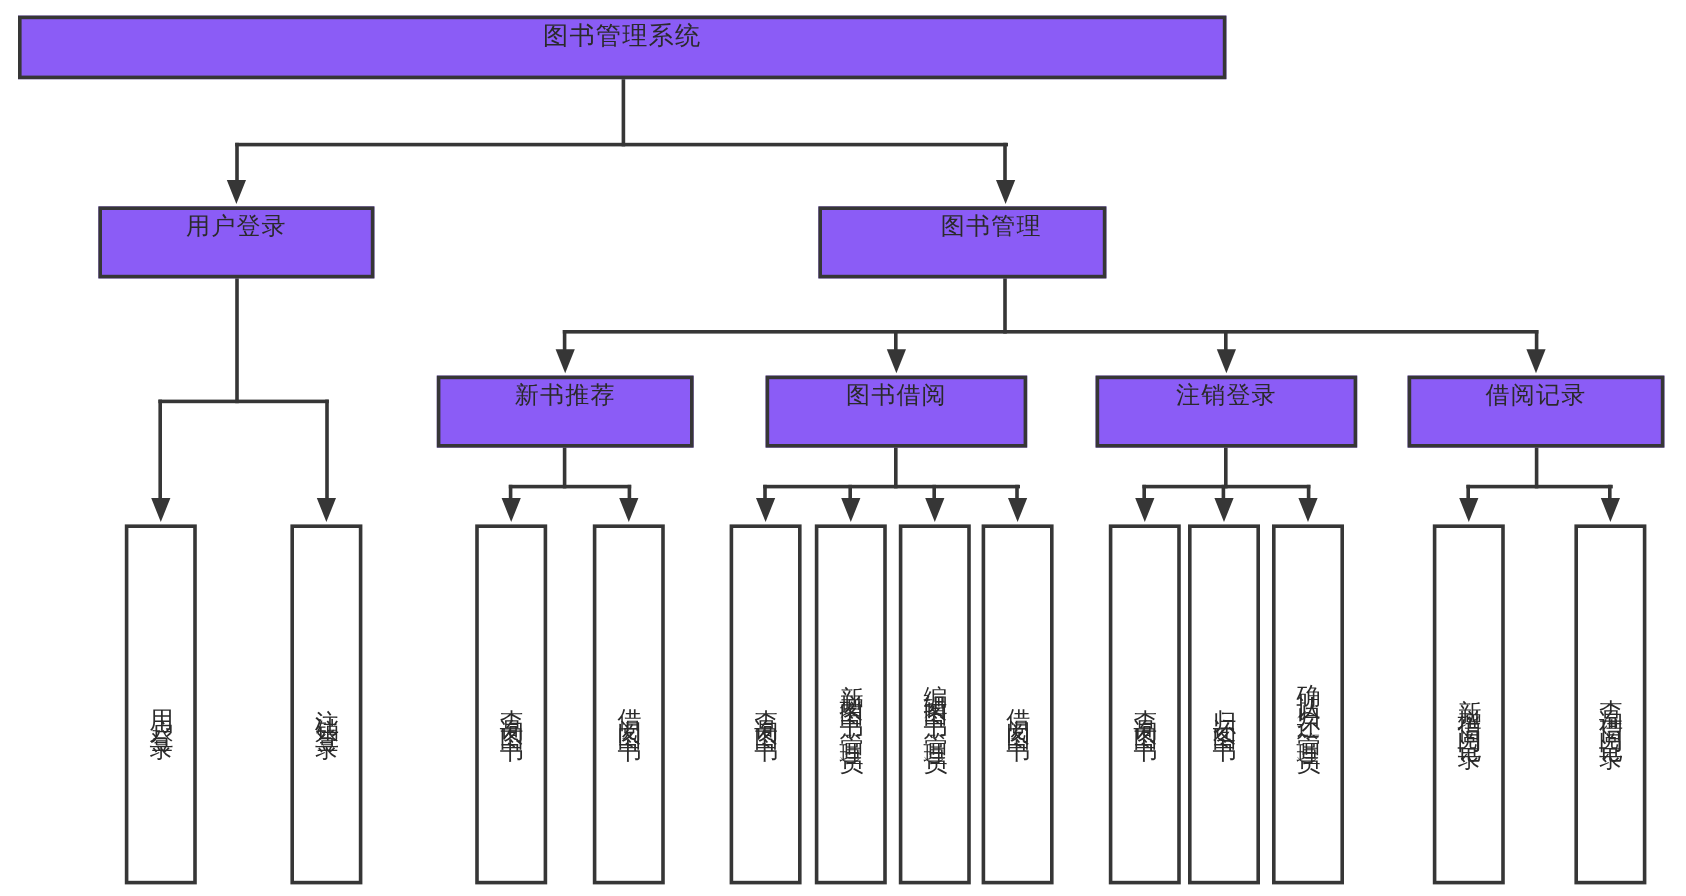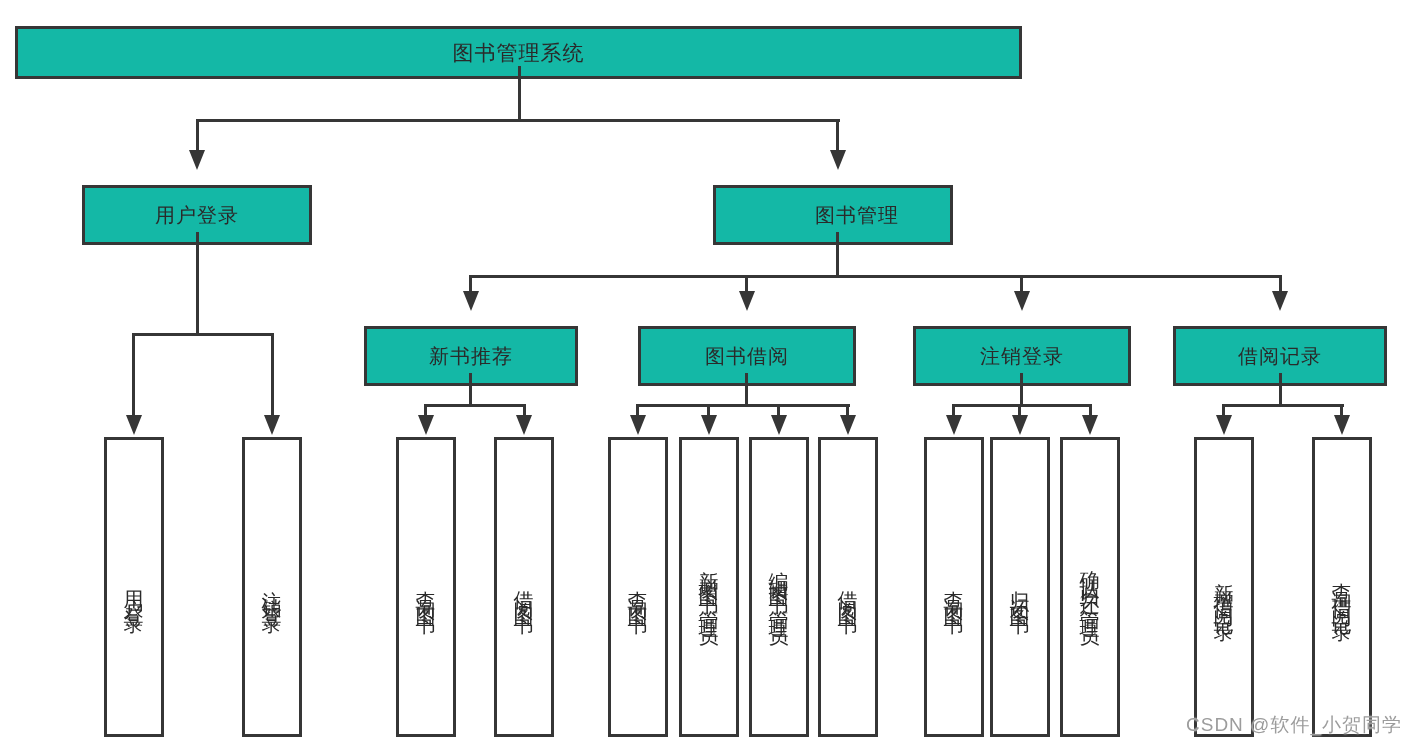--- a/index.html
+++ b/index.html
@@ -9,23 +9,23 @@
     --watermark:#9c9c9c;
   }
   html,body{margin:0;padding:0;background:#fff;}
   body{font-family:"Liberation Sans","DejaVu Sans",sans-serif;color:var(--text);}
   .canvas{
     position:relative;width:1405px;height:747px;background:var(--bg);
     overflow:hidden;
   }
   
   .node{
-    position:absolute;border:3px solid var(--line);background:#14b8a6;
-    display:flex;align-items:center;justify-content:center;
-    font-size:20px;letter-spacing:1px;box-sizing:border-box;margin-top:13px;
+    position:absolute;border:3px solid var(--line);background:#8b5cf6;
+    display:flex;justify-content:center;
+    font-size:20px;letter-spacing:1px;box-sizing:border-box;
   }
   .root{font-size:21px;}
   .leaf{
     position:absolute;top:437px;width:60px;height:300px;
     border:3px solid var(--line);background:#fff;box-sizing:border-box;
     display:flex;align-items:center;justify-content:center;
   }
   .leaf span{
     writing-mode:vertical-lr;text-orientation:mixed;
     font-size:20px;letter-spacing:8px;line-height:1;
@@ -59,21 +59,21 @@
     <div class="hl" style="left:196px;top:119px;width:644px;"></div>
     <div class="vl" style="left:196px;top:119px;height:33px;"></div>
     <div class="ah" style="left:189px;top:150px;"></div>
     <div class="vl" style="left:836px;top:119px;height:33px;"></div>
     <div class="ah" style="left:830px;top:150px;"></div>
   </div>
 
   <div class="node" style="left:82px;top:172px;width:230px;height:60px;">
     <span>用户登录</span>
   </div>
-  <div class="node" style="left:713px;top:172px;width:240px;height:60px;padding-left:48px;">
+  <div class="node" style="left:682px;top:172px;width:240px;height:60px;padding-left:48px;">
     <span>图书管理</span>
   </div>
 
   <div>
     <div class="vl" style="left:196px;top:232px;height:104px;"></div>
     <div class="hl" style="left:132px;top:333px;width:142px;"></div>
     <div class="vl" style="left:132px;top:333px;height:82px;"></div>
     <div class="ah" style="left:126px;top:415px;"></div>
     <div class="vl" style="left:271px;top:333px;height:82px;"></div>
     <div class="ah" style="left:264px;top:415px;"></div>
@@ -184,15 +184,14 @@
     <span>确认归还（管理员）</span>
   </div>
 
   <div class="leaf" style="left:1194px;">
     <span>新增借阅记录</span>
   </div>
   <div class="leaf" style="left:1312px;">
     <span>查询借阅记录</span>
   </div>
 
-  <div class="watermark">CSDN @软件_小贺同学</div>
 
 </div>
 
 </body></html>

